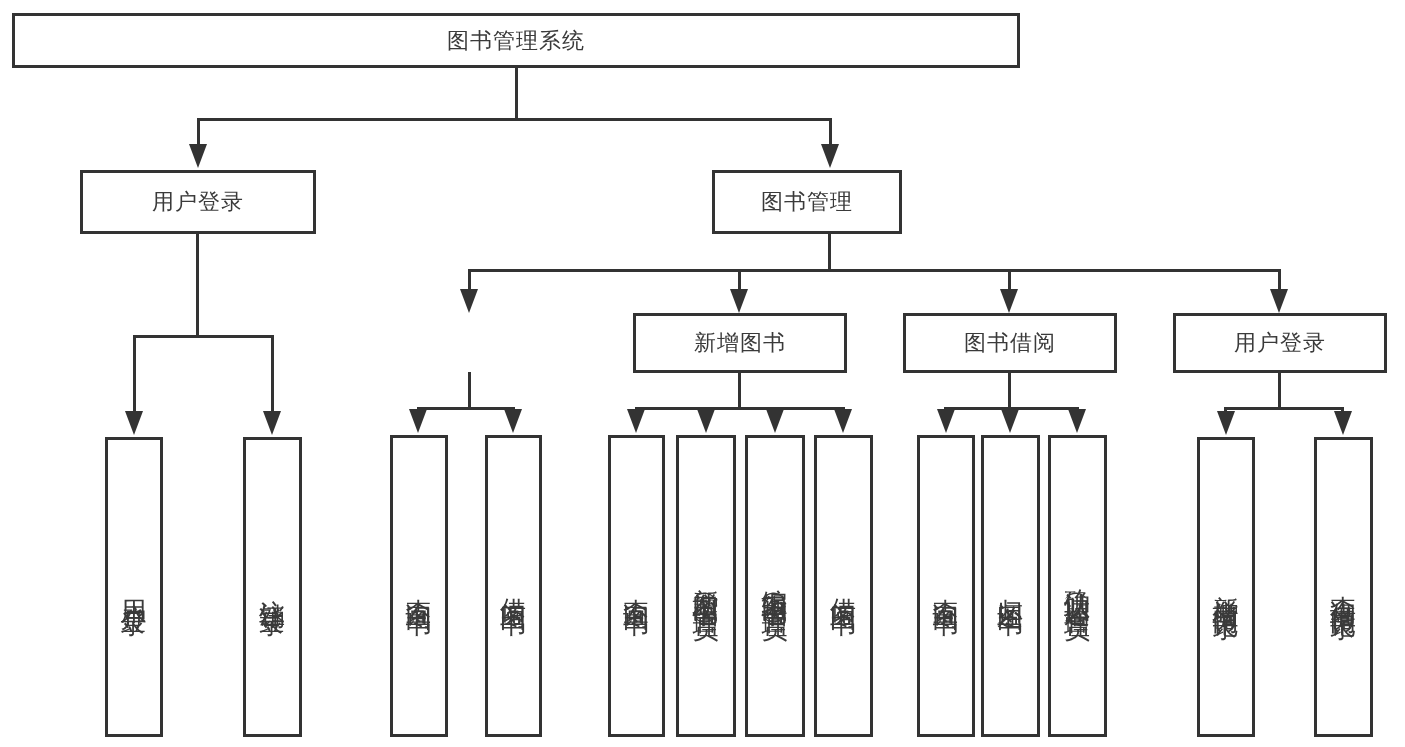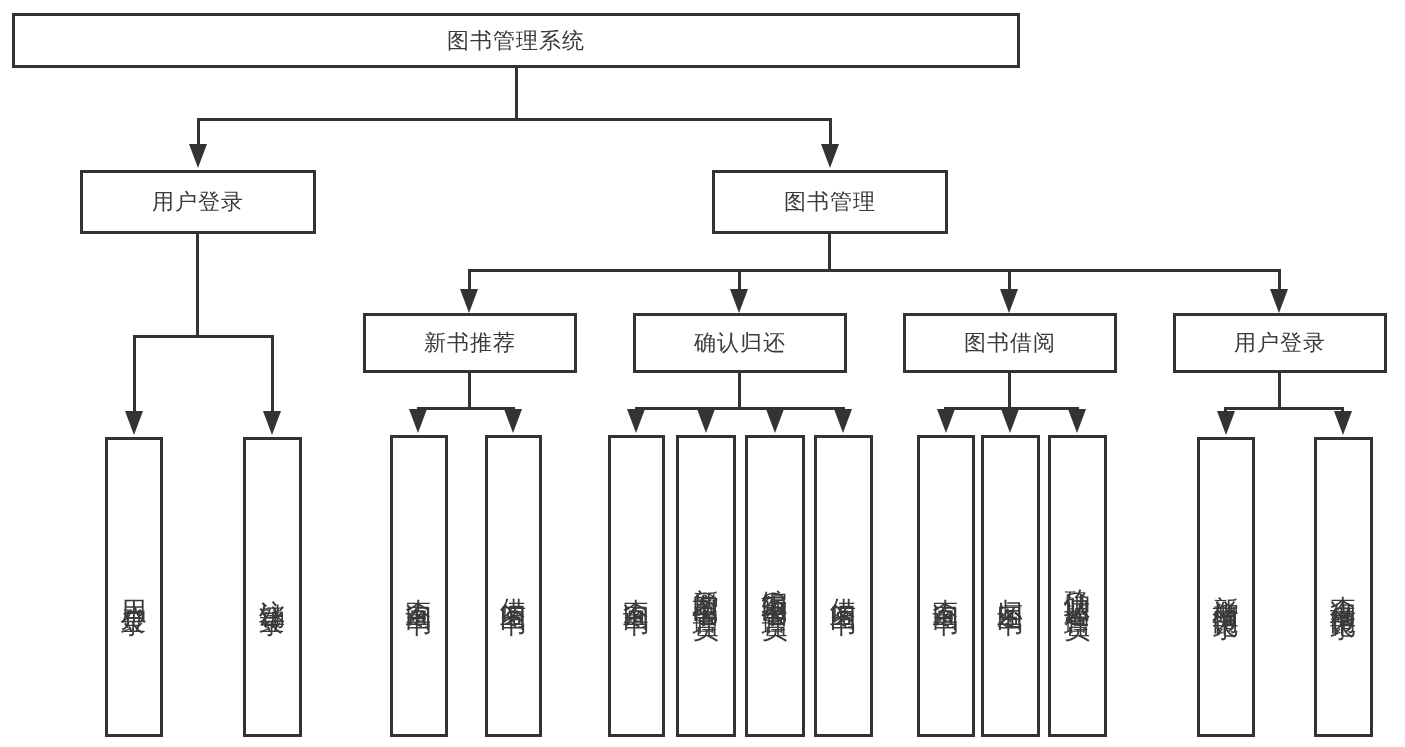--- a/index.html
+++ b/index.html
@@ -46,21 +46,21 @@
   <div class="vline" style="left:515px;top:66px;height:54px;"></div>
   <div class="hline" style="left:197px;top:118px;width:635px;"></div>
   <div class="vline" style="left:197px;top:118px;height:32px;"></div>
   <div class="arrow" style="left:189px;top:144px;"></div>
   <div class="vline" style="left:829px;top:118px;height:32px;"></div>
   <div class="arrow" style="left:821px;top:144px;"></div>
 
   <div class="box h" style="left:80px;top:170px;width:236px;height:64px;">
     <span>用户登录</span>
   </div>
-  <div class="box h" style="left:712px;top:170px;width:236px;height:64px;">
+  <div class="box h" style="left:712px;top:170px;width:190px;height:64px;">
     <span>图书管理</span>
   </div>
 
   <div class="vline" style="left:196px;top:233px;height:104px;"></div>
   <div class="hline" style="left:133px;top:335px;width:141px;"></div>
   <div class="vline" style="left:133px;top:335px;height:80px;"></div>
   <div class="arrow" style="left:125px;top:411px;"></div>
   <div class="vline" style="left:271px;top:335px;height:80px;"></div>
   <div class="arrow" style="left:263px;top:411px;"></div>
 
@@ -68,25 +68,22 @@
   <div class="hline" style="left:468px;top:269px;width:813px;"></div>
   <div class="vline" style="left:468px;top:269px;height:24px;"></div>
   <div class="arrow" style="left:460px;top:289px;"></div>
   <div class="vline" style="left:738px;top:269px;height:24px;"></div>
   <div class="arrow" style="left:730px;top:289px;"></div>
   <div class="vline" style="left:1008px;top:269px;height:24px;"></div>
   <div class="arrow" style="left:1000px;top:289px;"></div>
   <div class="vline" style="left:1278px;top:269px;height:24px;"></div>
   <div class="arrow" style="left:1270px;top:289px;"></div>
 
-  <div class="box h" style="left:363px;top:313px;width:214px;height:60px;">
-    <span>新书推荐</span>
-  </div>
   <div class="box h" style="left:633px;top:313px;width:214px;height:60px;">
-    <span>确认归还</span>
+    <span>新增图书</span>
   </div>
   <div class="box h" style="left:903px;top:313px;width:214px;height:60px;">
     <span>图书借阅</span>
   </div>
   <div class="box h" style="left:1173px;top:313px;width:214px;height:60px;">
     <span>用户登录</span>
   </div>
 
   <div class="vline" style="left:468px;top:372px;height:37px;"></div>
   <div class="hline" style="left:417px;top:407px;width:98px;"></div>

